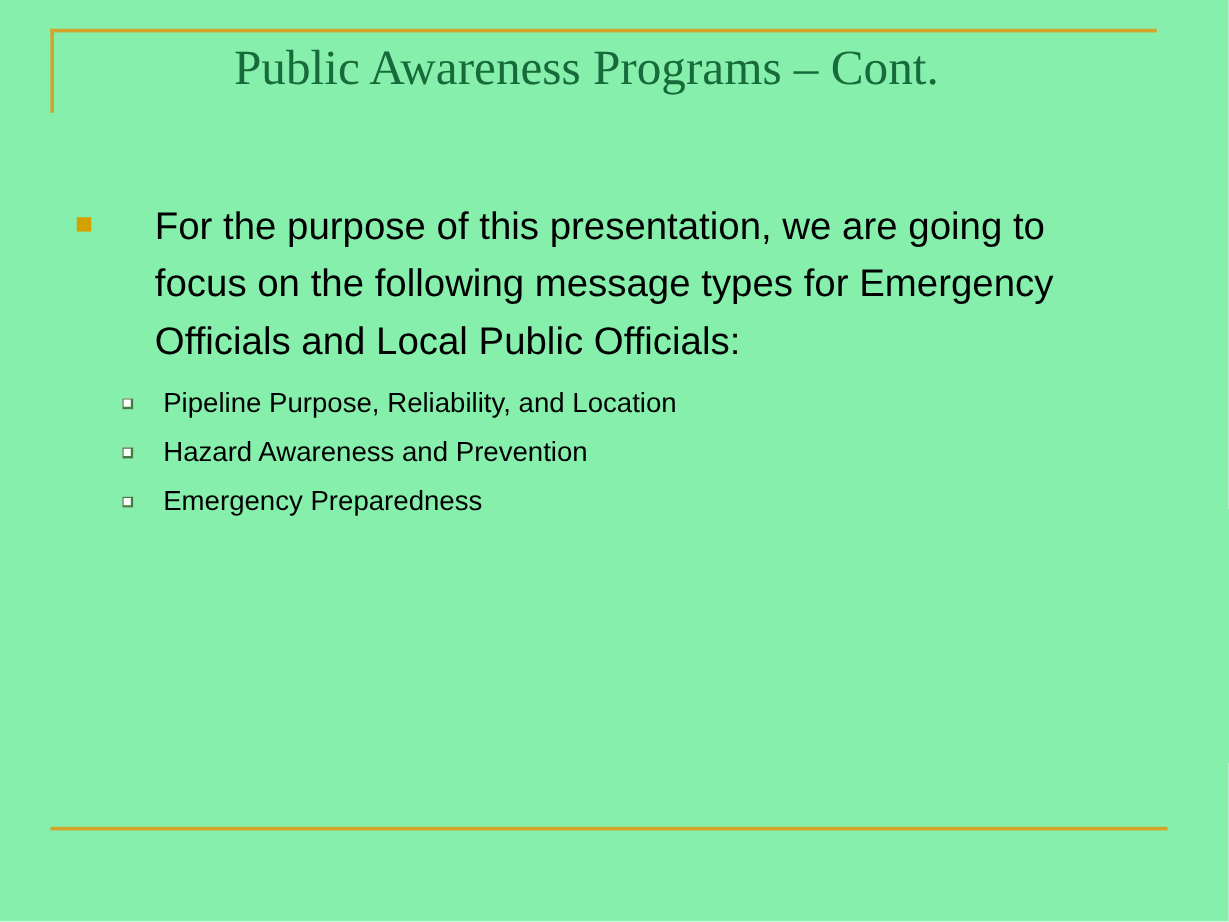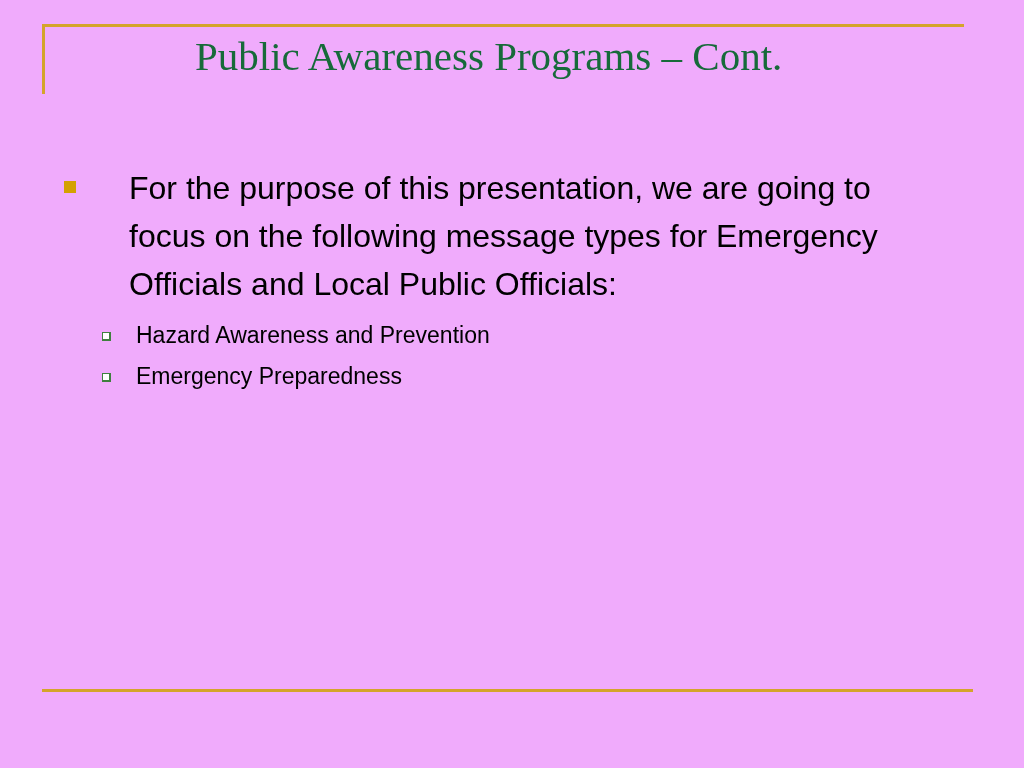--- a/index.html
+++ b/index.html
@@ -4,21 +4,21 @@
   <style>
     html, body {
       margin: 0;
       padding: 0;
       background: #ffffff;
     }
     .slide {
       position: relative;
       width: 1024px;
       height: 768px;
-      background: #f0abfc;
+      background: #86efac;
       overflow: hidden;
     }
     .top-rule {
       position: absolute;
       left: 42px;
       top: 24px;
       width: 922px;
       height: 3px;
       background: #d4a42a;
     }
@@ -114,20 +114,24 @@
 
   <div class="content">
     <div class="main-bullet">
       <span class="main-bullet-marker"></span>
       <div class="main-text">For the purpose of this presentation, we are going to focus on the following message types for Emergency Officials and Local Public Officials:</div>
     </div>
 
     <ul class="sub-list">
       <li class="sub-item">
         <span class="sub-marker"></span>
+        <span class="sub-text">Pipeline Purpose, Reliability, and Location</span>
+      </li>
+      <li class="sub-item">
+        <span class="sub-marker"></span>
         <span class="sub-text">Hazard Awareness and Prevention</span>
       </li>
       <li class="sub-item">
         <span class="sub-marker"></span>
         <span class="sub-text">Emergency Preparedness</span>
       </li>
     </ul>
   </div>
 
   <div class="bottom-rule"></div>

